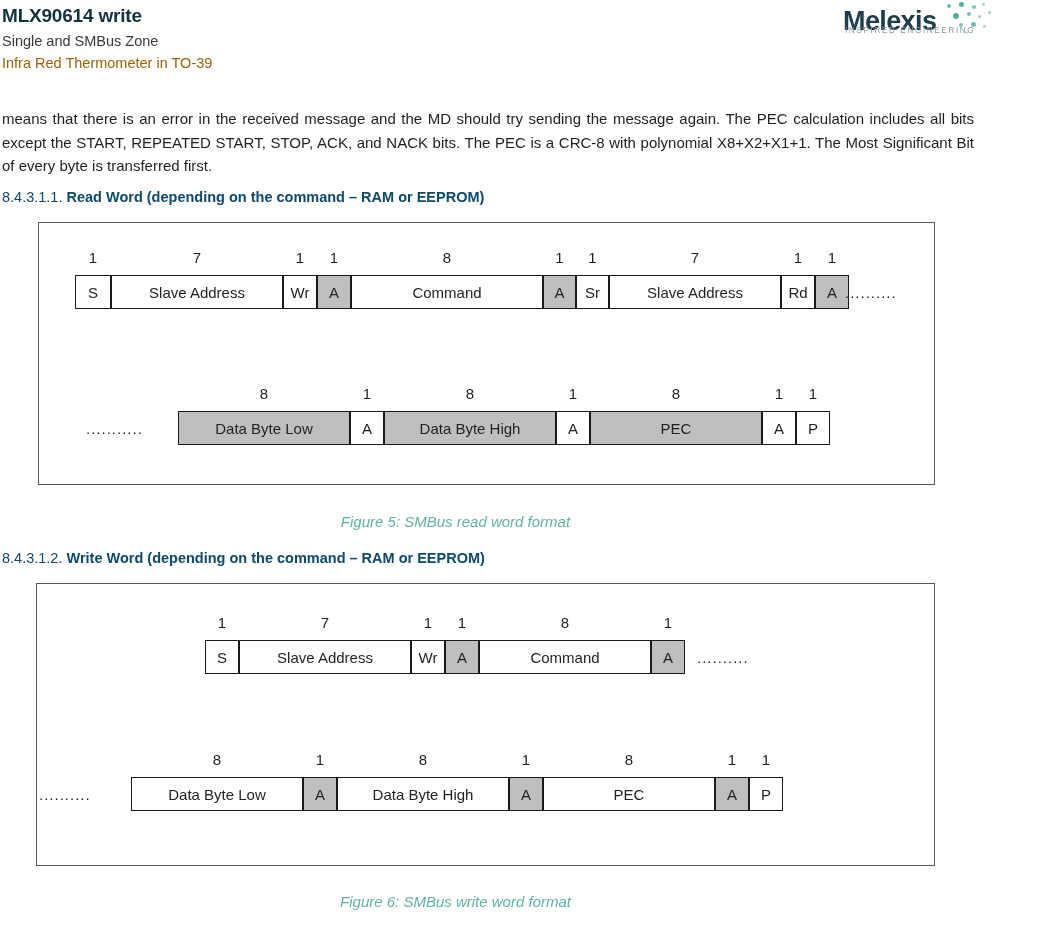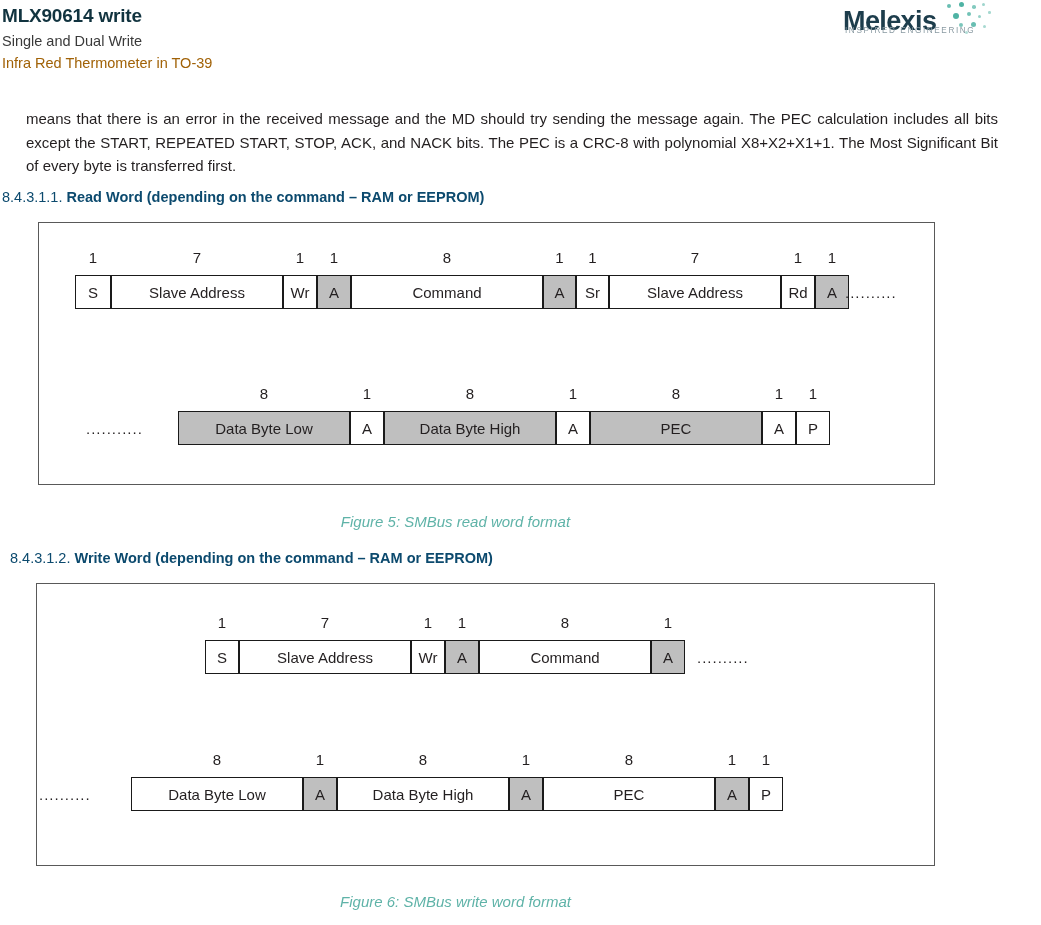--- a/index.html
+++ b/index.html
@@ -74,33 +74,32 @@
 
   
   #body-paragraph {
     position: absolute;
     left: 2px; top: 107px;
     width: 972px;
     font-size: 15px;
     line-height: 23.5px;
     text-align: justify;
     color: #231f20;
-    margin-left: 24px;
   }
 
   
   .section-heading {
     position: absolute;
     left: 2px;
     font-size: 14.5px;
     color: #0c4a6e;
   }
   .section-heading .hl-bold { font-weight: bold; }
   #heading-read { top: 189px; }
-  #heading-write { top: 550px; margin-left: 8px; }
+  #heading-write { top: 550px; }
 
   
   .figure-frame {
     position: absolute;
     border: 1px solid #595959;
     background: #ffffff;
     box-sizing: border-box;
   }
   #figure5-frame { left: 38px; top: 222px; width: 897px; height: 263px; }
   #figure6-frame { left: 36px; top: 583px; width: 899px; height: 283px; }
@@ -159,21 +158,21 @@
     color: #5fb3a8;
   }
   #caption-figure5 { left: -65px; top: 513px; }
   #caption-figure6 { left: -65px; top: 893px; }
 </style>
 </head>
 <body>
 
 <div id="doc-header">
   <div id="header-title">MLX90614 write</div>
-  <div id="header-sub1">Single and Dual Write</div>
+  <div id="header-sub1">Single and SMBus Zone</div>
   <div id="header-sub2">Infra Red Thermometer in TO-39</div>
 
   <div id="melexis-logo">
     <div id="logo-wordmark">Melexis</div>
     <div id="logo-tagline">INSPIRED ENGINEERING</div>
     <span class="logo-dot" style="left:104px; top:2px;  width:4px;   height:4px;  opacity:.85;"></span>
     <span class="logo-dot" style="left:116px; top:0px;  width:5px;   height:5px;"></span>
     <span class="logo-dot" style="left:129px; top:3px;  width:3.5px; height:3.5px; opacity:.7;"></span>
     <span class="logo-dot" style="left:139px; top:1px;  width:3px;   height:3px;  opacity:.55;"></span>
     <span class="logo-dot" style="left:110px; top:11px; width:6px;   height:6px;"></span>

